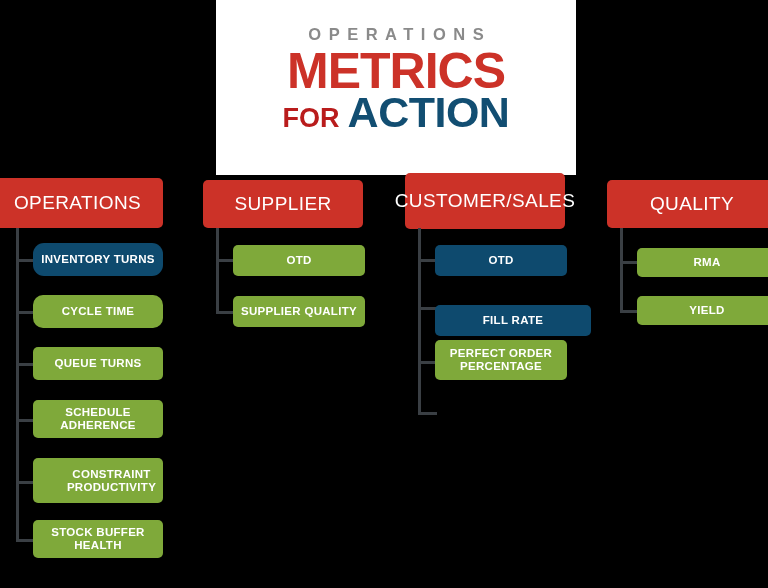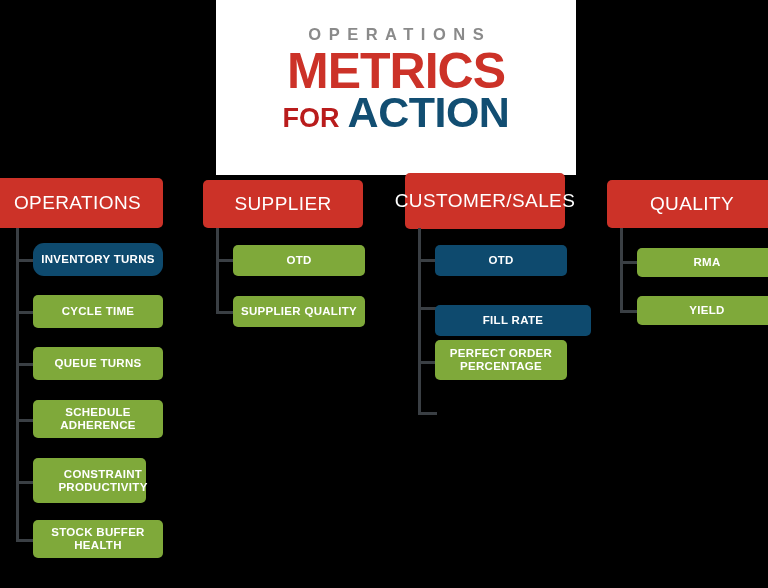--- a/index.html
+++ b/index.html
@@ -118,30 +118,30 @@
   </div>
 
   <div class="node header" style="left:-8px; top:178px; width:171px; height:50px;">OPERATIONS</div>
 
   <div class="conn-v" style="left:16px; top:228px; height:313px;"></div>
 
   <div class="conn-h" style="left:16px; top:259px; width:19px;"></div>
   <div class="node blue" style="left:33px; top:243px; width:130px; height:33px;border-radius:11px;">INVENTORY TURNS</div>
 
   <div class="conn-h" style="left:16px; top:311px; width:19px;"></div>
-  <div class="node green" style="left:33px; top:295px; width:130px; height:33px;">CYCLE TIME</div>
+  <div class="node green" style="left:33px; top:295px; width:130px; height:33px;border-radius:10px;">CYCLE TIME</div>
 
   <div class="conn-h" style="left:16px; top:363px; width:19px;"></div>
   <div class="node green" style="left:33px; top:347px; width:130px; height:33px;">QUEUE TURNS</div>
 
   <div class="conn-h" style="left:16px; top:419px; width:19px;"></div>
   <div class="node green" style="left:33px; top:400px; width:130px; height:38px;">SCHEDULE ADHERENCE</div>
 
   <div class="conn-h" style="left:16px; top:481px; width:19px;"></div>
-  <div class="node green" style="left:33px; top:458px; width:113px; height:45px;padding-left:33px;">CONSTRAINT PRODUCTIVITY</div>
+  <div class="node green" style="left:33px; top:458px; width:130px; height:45px;padding-left:33px;">CONSTRAINT PRODUCTIVITY</div>
 
   <div class="conn-h" style="left:16px; top:539px; width:19px;"></div>
   <div class="node green" style="left:33px; top:520px; width:130px; height:38px;">STOCK BUFFER HEALTH</div>
 
   <div class="node header" style="left:203px; top:180px; width:160px; height:48px;">SUPPLIER</div>
 
   <div class="conn-v" style="left:216px; top:228px; height:83px;"></div>
 
   <div class="conn-h" style="left:216px; top:259px; width:19px;"></div>
   <div class="node green" style="left:233px; top:245px; width:132px; height:31px;">OTD</div>

